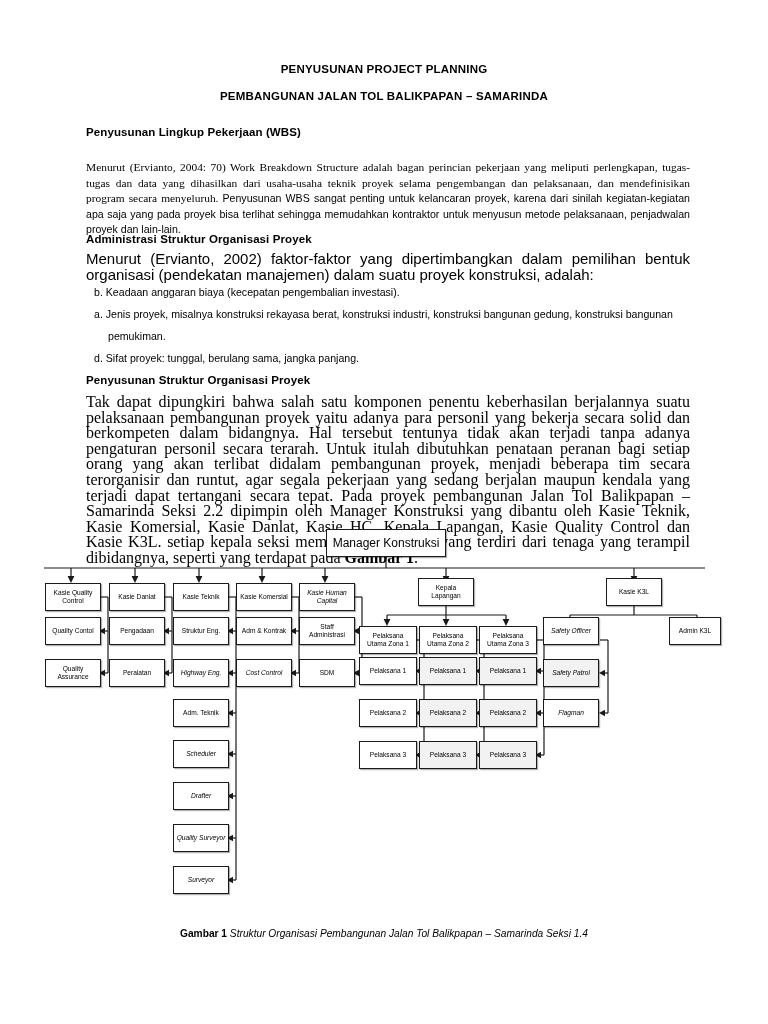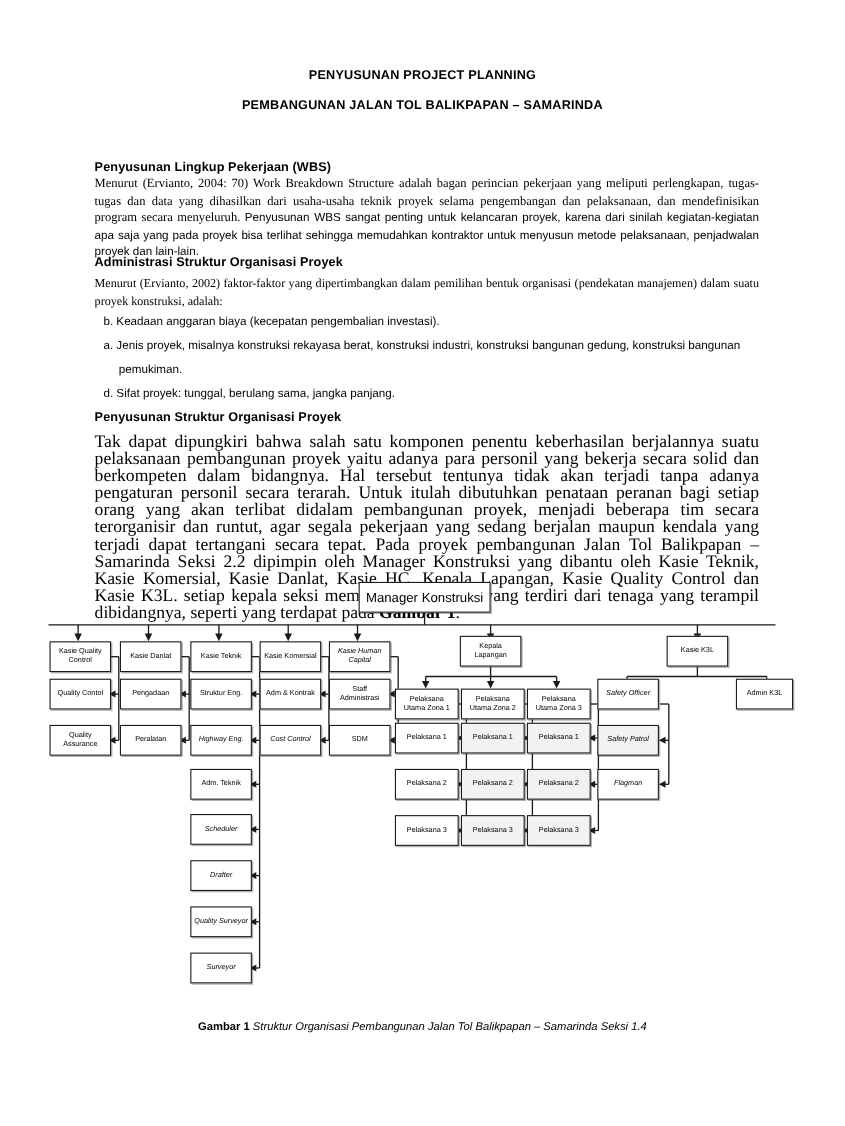--- a/index.html
+++ b/index.html
@@ -27,22 +27,22 @@
     letter-spacing:0.1px;
   }
   .body-col { position:absolute; left:86px; width:604px; }
 
   p.serif {
     font-family:"Liberation Serif", serif;
     font-size:16px; line-height:15.6px;
     text-align:justify; margin:0;
   }
   p.sans {
-    font-family:Liberation Serif, serif;
-    font-size:11px; line-height:15.6px;
+    font-family:Liberation Sans, sans-serif;
+    font-size:15px; line-height:15.6px;
     text-align:justify; margin:0;
   }
   .mixed { font-family:"Liberation Serif", serif; font-size:11.4px;
            line-height:15.6px; text-align:justify; margin:0; }
   .mixed .sw { font-family:"Liberation Sans", sans-serif; font-size:10.6px; }
 
   ul.abcd { margin:0; padding:0; list-style:none; }
   ul.abcd li {
     font-family:"Liberation Sans", sans-serif;
     font-size:10.6px; line-height:22px;
@@ -78,21 +78,21 @@
   #caption b { font-style:normal; font-weight:bold; }
 </style>
 </head>
 <body>
 
 <div class="page">
 
   <div class="doc-title" id="title2">PEMBANGUNAN JALAN TOL BALIKPAPAN – SAMARINDA</div>
   <div class="doc-title" id="title1">PENYUSUNAN PROJECT PLANNING</div>
 
-  <div class="section-head" style="top:146px">Penyusunan Lingkup Pekerjaan (WBS)</div>
+  <div class="section-head" style="top:126px">Penyusunan Lingkup Pekerjaan (WBS)</div>
   <div class="body-col" style="top:160px">
     <p class="mixed"><span>Menurut (Ervianto, 2004: 70) Work Breakdown Structure adalah bagan perincian pekerjaan yang meliputi perlengkapan, tugas-tugas dan data yang dihasilkan dari usaha-usaha teknik proyek selama pengembangan dan pelaksanaan, dan mendefinisikan program secara menyeluruh.</span>
     <span class="sw">Penyusunan WBS sangat penting untuk kelancaran proyek, karena dari sinilah kegiatan-kegiatan apa saja yang pada proyek bisa terlihat sehingga memudahkan kontraktor untuk menyusun metode pelaksanaan, penjadwalan proyek dan lain-lain.</span></p>
   </div>
 
   <div class="section-head" style="top:233px">Administrasi Struktur Organisasi Proyek</div>
   <div class="body-col" style="top:251px">
     <p class="sans">Menurut (Ervianto, 2002) faktor-faktor yang dipertimbangkan dalam pemilihan bentuk organisasi (pendekatan manajemen) dalam suatu proyek konstruksi, adalah:</p>
   </div>
   <div class="body-col" style="top:281px">

